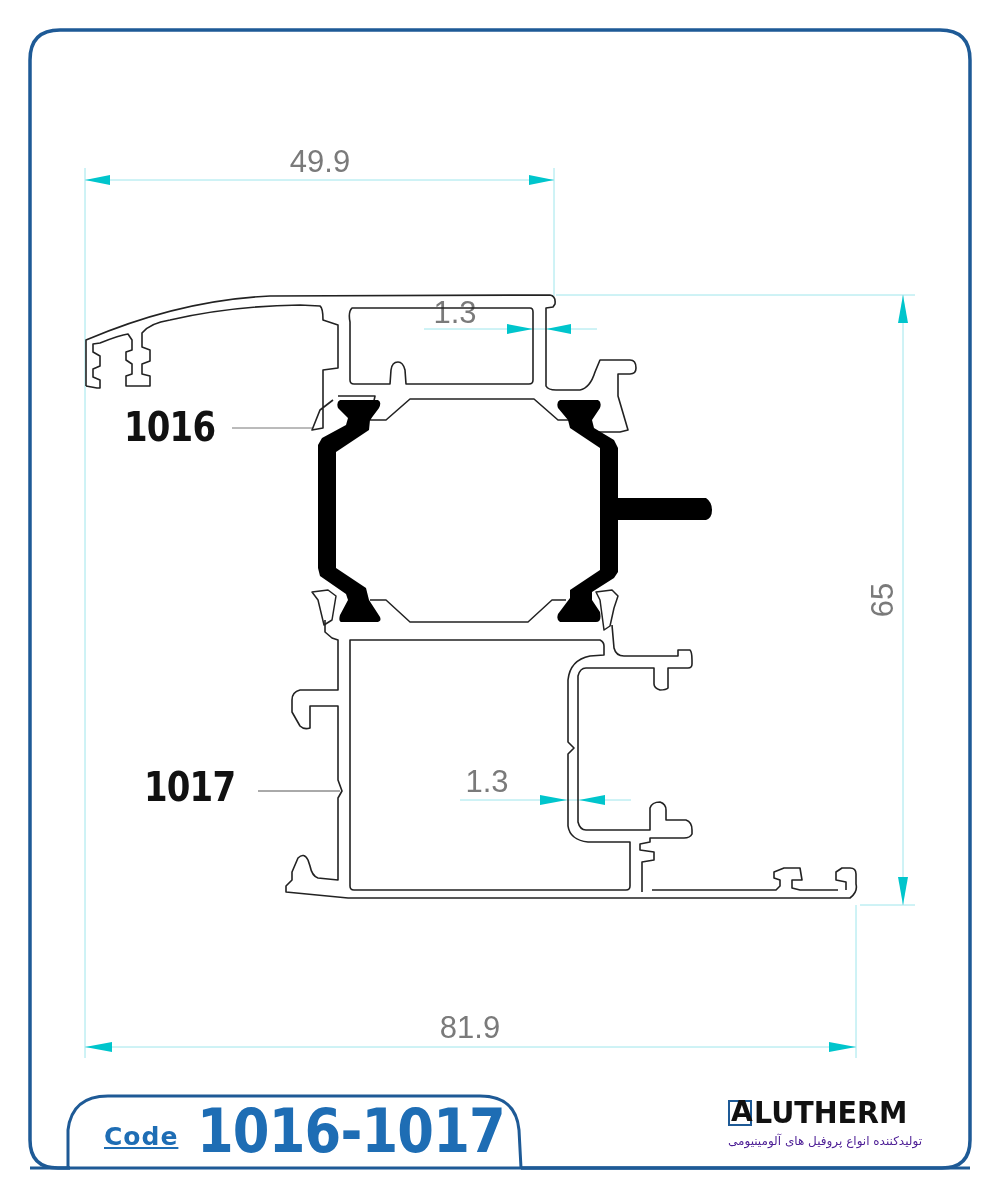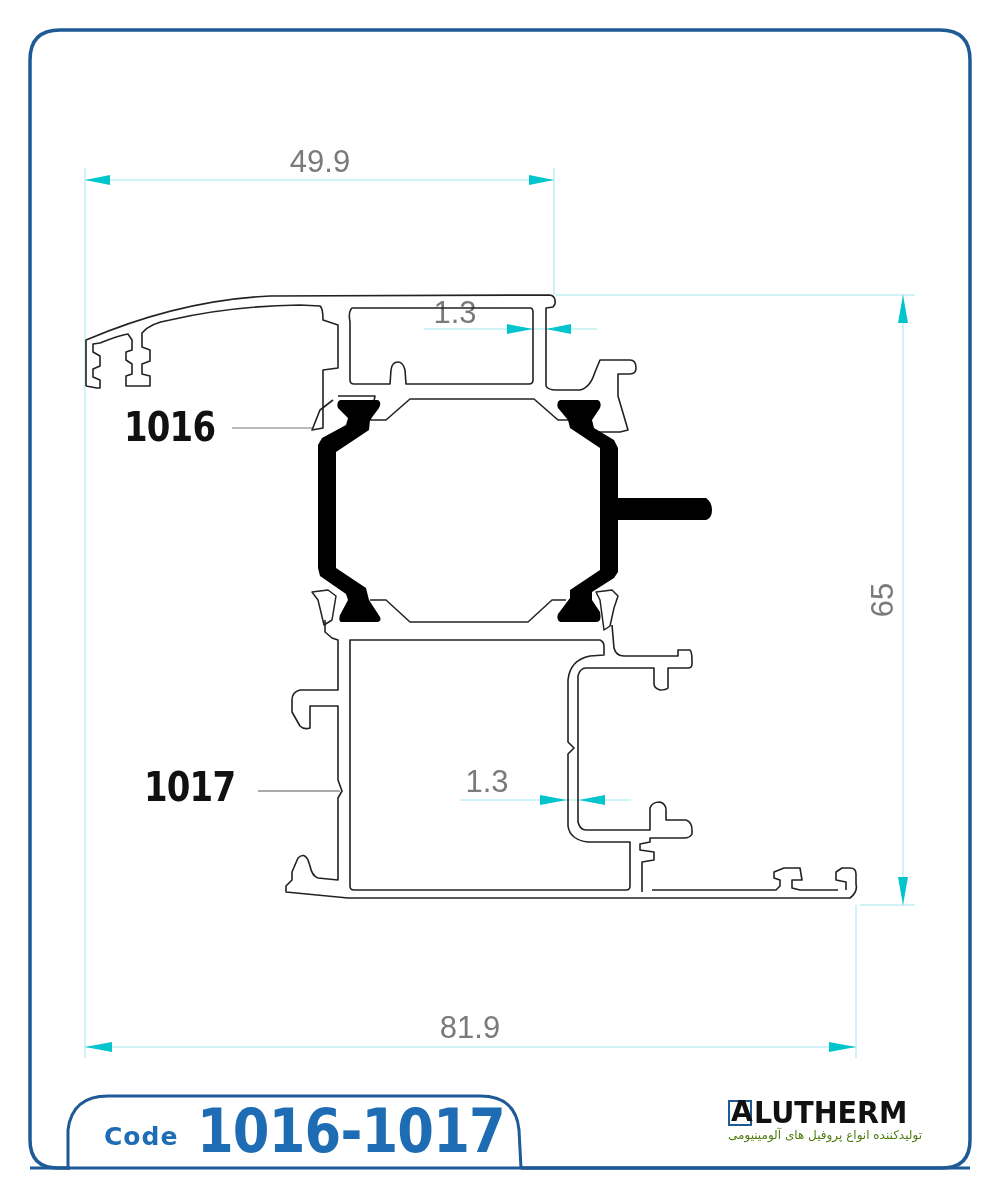--- a/index.html
+++ b/index.html
@@ -4,34 +4,34 @@
 <style>
   html, body { margin:0; padding:0; background:#ffffff; }
   body { width:1000px; height:1200px; position:relative; overflow:hidden;
          font-family:"Liberation Sans", sans-serif; }
   .frame { position:absolute; left:0; top:0; }
   .dim-text { font-family:"Liberation Sans", sans-serif; fill:#7a7a7a; font-size:31px; }
   .part-label { position:absolute; font-family:"DejaVu Sans", sans-serif; font-weight:bold;
                 font-size:40px; color:#111; letter-spacing:-1px; transform:scaleX(0.85);
                 transform-origin:left center; }
   .code-word { position:absolute; left:104px; top:1122px; font-family:"DejaVu Sans", sans-serif;
-               color:#1e6db4; font-size:25px; font-weight:bold; letter-spacing:1px; }
+               color:#1e6db4; font-size:25px; font-weight:bold; letter-spacing:1px;text-decoration:underline; }
   .code-value { position:absolute; left:197px; top:1096px; font-family:"DejaVu Sans", sans-serif;
                 color:#1e6db4; font-size:60px; font-weight:bold; letter-spacing:-1px;
                 transform:scaleX(0.88); transform-origin:left center; }
   .logo { position:absolute; left:728px; top:1098px; width:212px; }
   .logo-mark { display:flex; align-items:center; }
   .logo-a { width:24px; height:26px; border:2px solid #1e5a96; position:relative;
             box-sizing:border-box; background:#fff; }
   .logo-a span { position:absolute; left:1px; top:-4px; font-family:"DejaVu Sans", sans-serif;
                  font-weight:bold; font-size:28px; color:#111; line-height:1; }
   .logo-word { font-family:"DejaVu Sans", sans-serif; font-weight:bold; font-size:30px; color:#111;
                line-height:1; letter-spacing:0px; transform:scaleX(0.95); transform-origin:left center; margin-left:2px; }
-  .logo-tag { font-family:"DejaVu Sans", sans-serif; font-size:12px; color:#4d7c0f; direction:rtl;
-              text-align:left; white-space:nowrap; }
+  .logo-tag { font-family:"DejaVu Sans", sans-serif; font-size:12px; color:#4c1d95; direction:rtl;
+              text-align:left; margin-top:6px; white-space:nowrap; }
 </style>
 </head>
 <body>
 
 <svg class="frame" width="1000" height="1200" viewBox="0 0 1000 1200">
   <path d="M70 1168 L58 1168 Q30 1168 30 1140 L30 60 Q30 30 60 30 L940 30 Q970 30 970 60 L970 1140 Q970 1168 942 1168 L521 1168" fill="none" stroke="#1e5a96" stroke-width="3.5"></path>
 
   <path d="M68 1168 L68 1130 Q72 1096 108 1096 L480 1096 Q516 1096 519 1130 L521 1168" fill="none" stroke="#1e5a96" stroke-width="3"></path>
   <line x1="30" y1="1168" x2="970" y2="1168" stroke="#1e5a96" stroke-width="3"></line>
 

